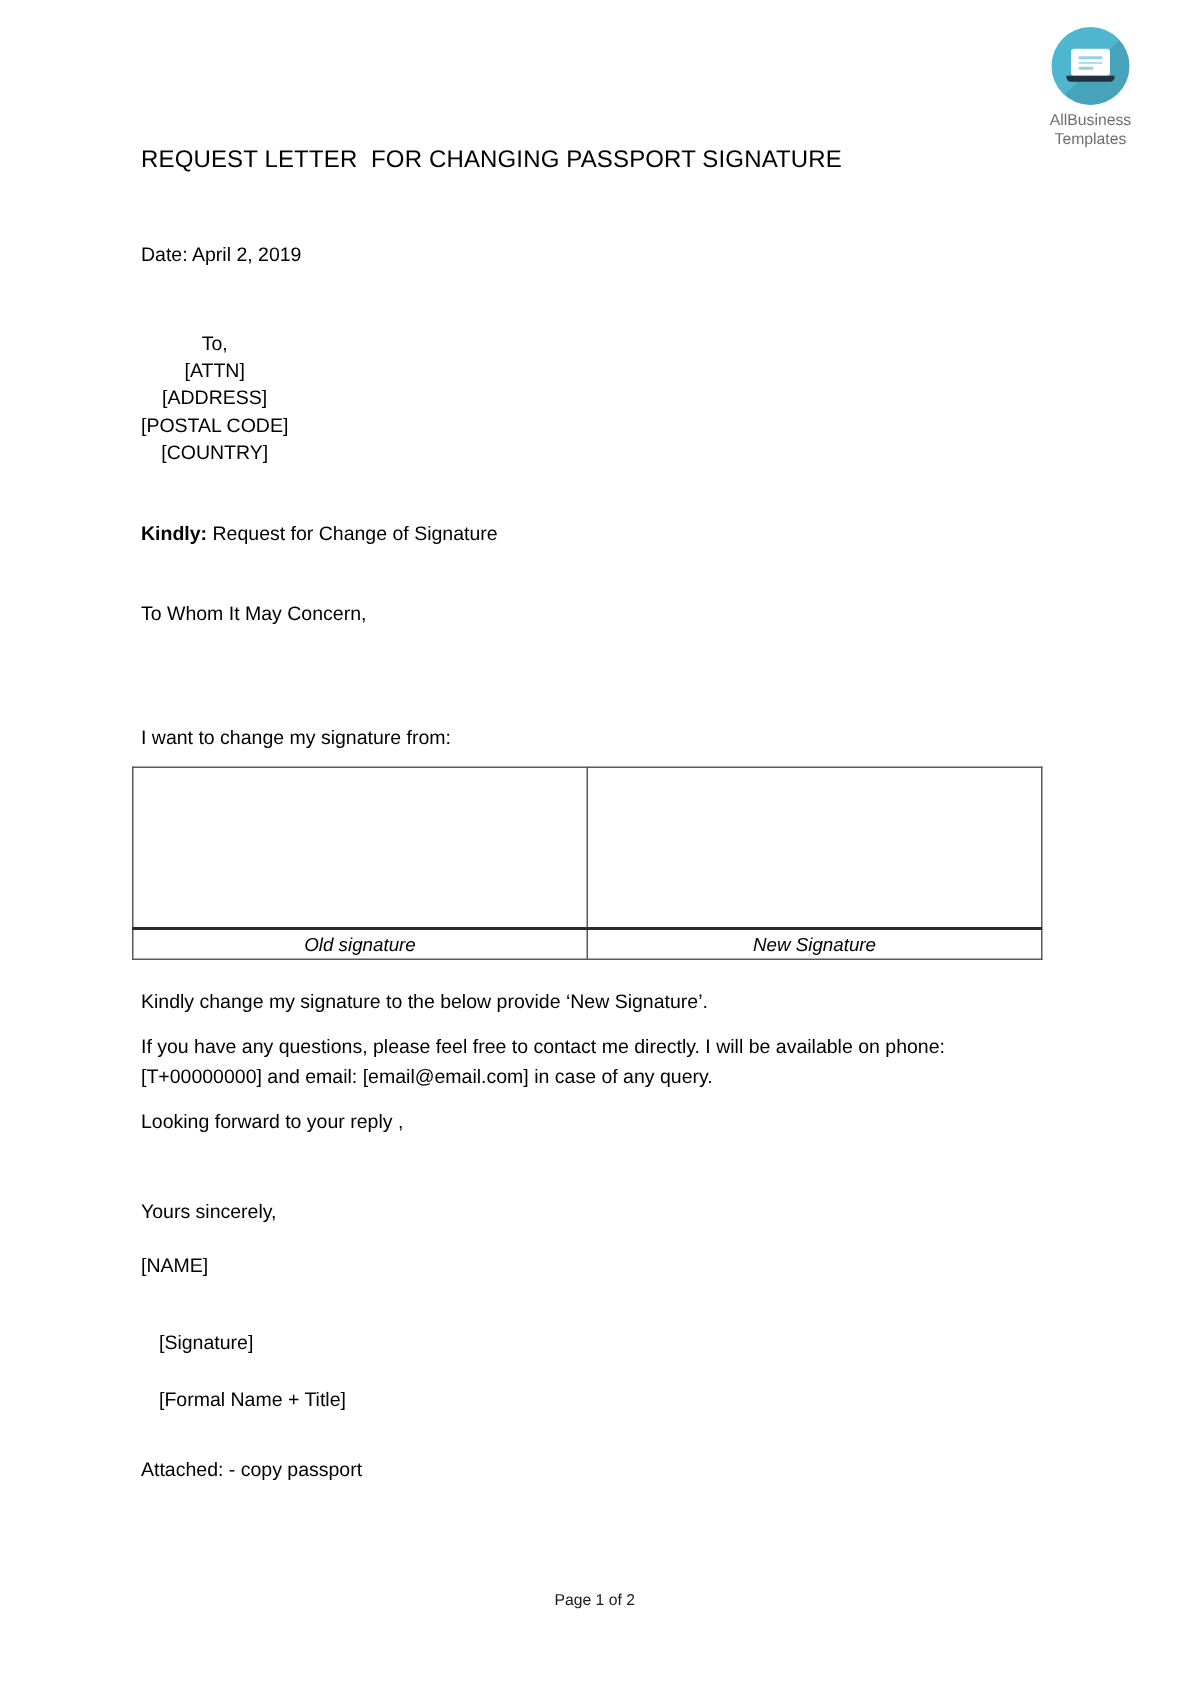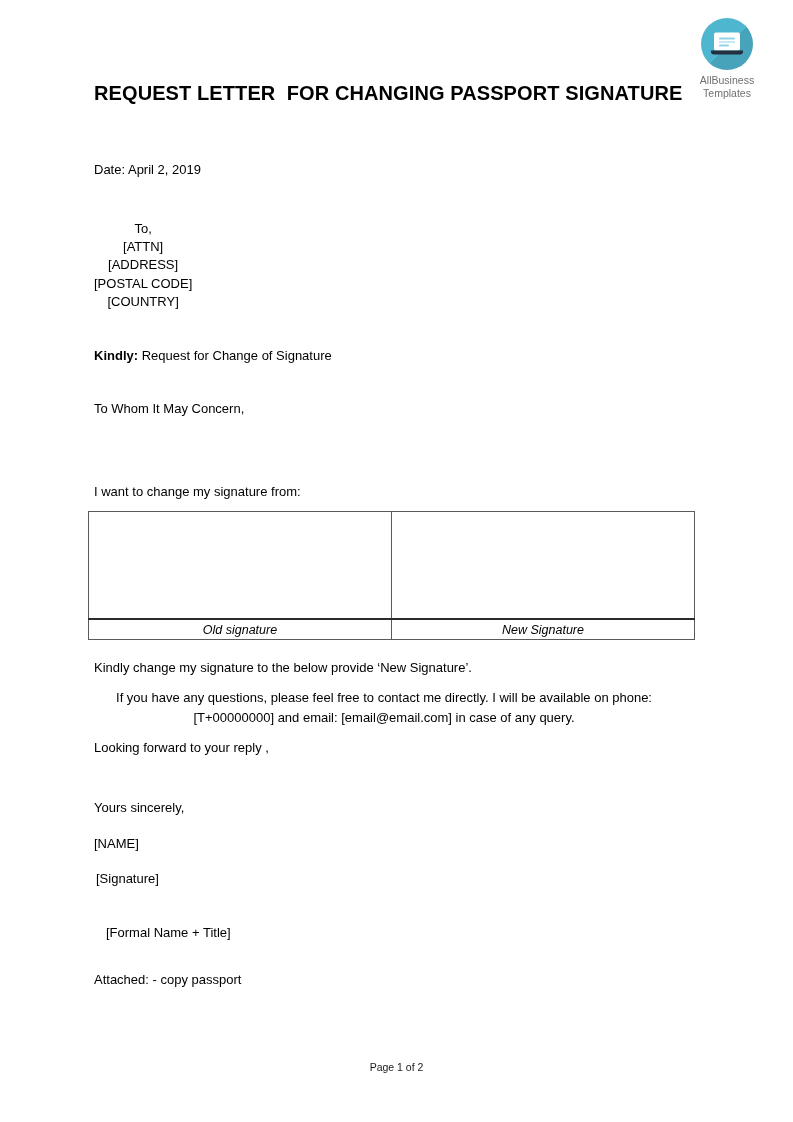--- a/index.html
+++ b/index.html
@@ -80,25 +80,25 @@
   }
   .logo-text {
     font-size: 10.5px;
     line-height: 13px;
     color: #6f6f6f;
     margin-top: 4px;
     font-family: "Liberation Sans", sans-serif;
   }
 
   .doc-title {
-    font-size: 20px;
-    font-weight: bold;
+    font-size: 16px;
+    font-weight: normal;
     letter-spacing: 0.1px;
     position: absolute;
-    top: 82px;
+    top: 98px;
     left: 0;
     width: 600px;
     white-space: pre;
   }
 
   .para {
     font-size: 13px;
     line-height: 19.5px;
     position: absolute;
     left: 0;
@@ -215,29 +215,29 @@
     </tr>
     <tr>
       <td class="sig-label col-left">Old signature</td>
       <td class="sig-label col-right">New Signature</td>
     </tr>
   </tbody>
     </table>
 
   <div class="para t-kindly" style="left:94px;">Kindly change my signature to the below provide ‘New Signature’.</div>
 
-  <div class="para t-quest" style="left:94px;text-align:center;">If you have any questions, please feel free to contact me directly. I will be available on phone: [T+00000000] and email: [email@email.com] in case of any query.</div>
+  <div class="para t-quest" style="left:94px;">If you have any questions, please feel free to contact me directly. I will be available on phone: [T+00000000] and email: [email@email.com] in case of any query.</div>
 
   <div class="para t-looking" style="left:94px;">Looking forward to your reply ,</div>
 
   <div class="para t-yours" style="left:94px;">Yours sincerely,</div>
 
   <div class="para t-name" style="left:94px;">[NAME]</div>
 
-  <div class="para t-sig" style="left:96px;">[Signature]</div>
+  <div class="para t-sig" style="left:106px;margin-top:16px;">[Signature]</div>
 
   <div class="para t-formal" style="left:94px;padding-left:12px;">[Formal Name + Title]</div>
 
   <div class="para t-attach" style="left:94px;">Attached: - copy passport</div>
 
   <div class="footer">
     <span>Page 1 of 2</span>
   </div>
 
 </div>

